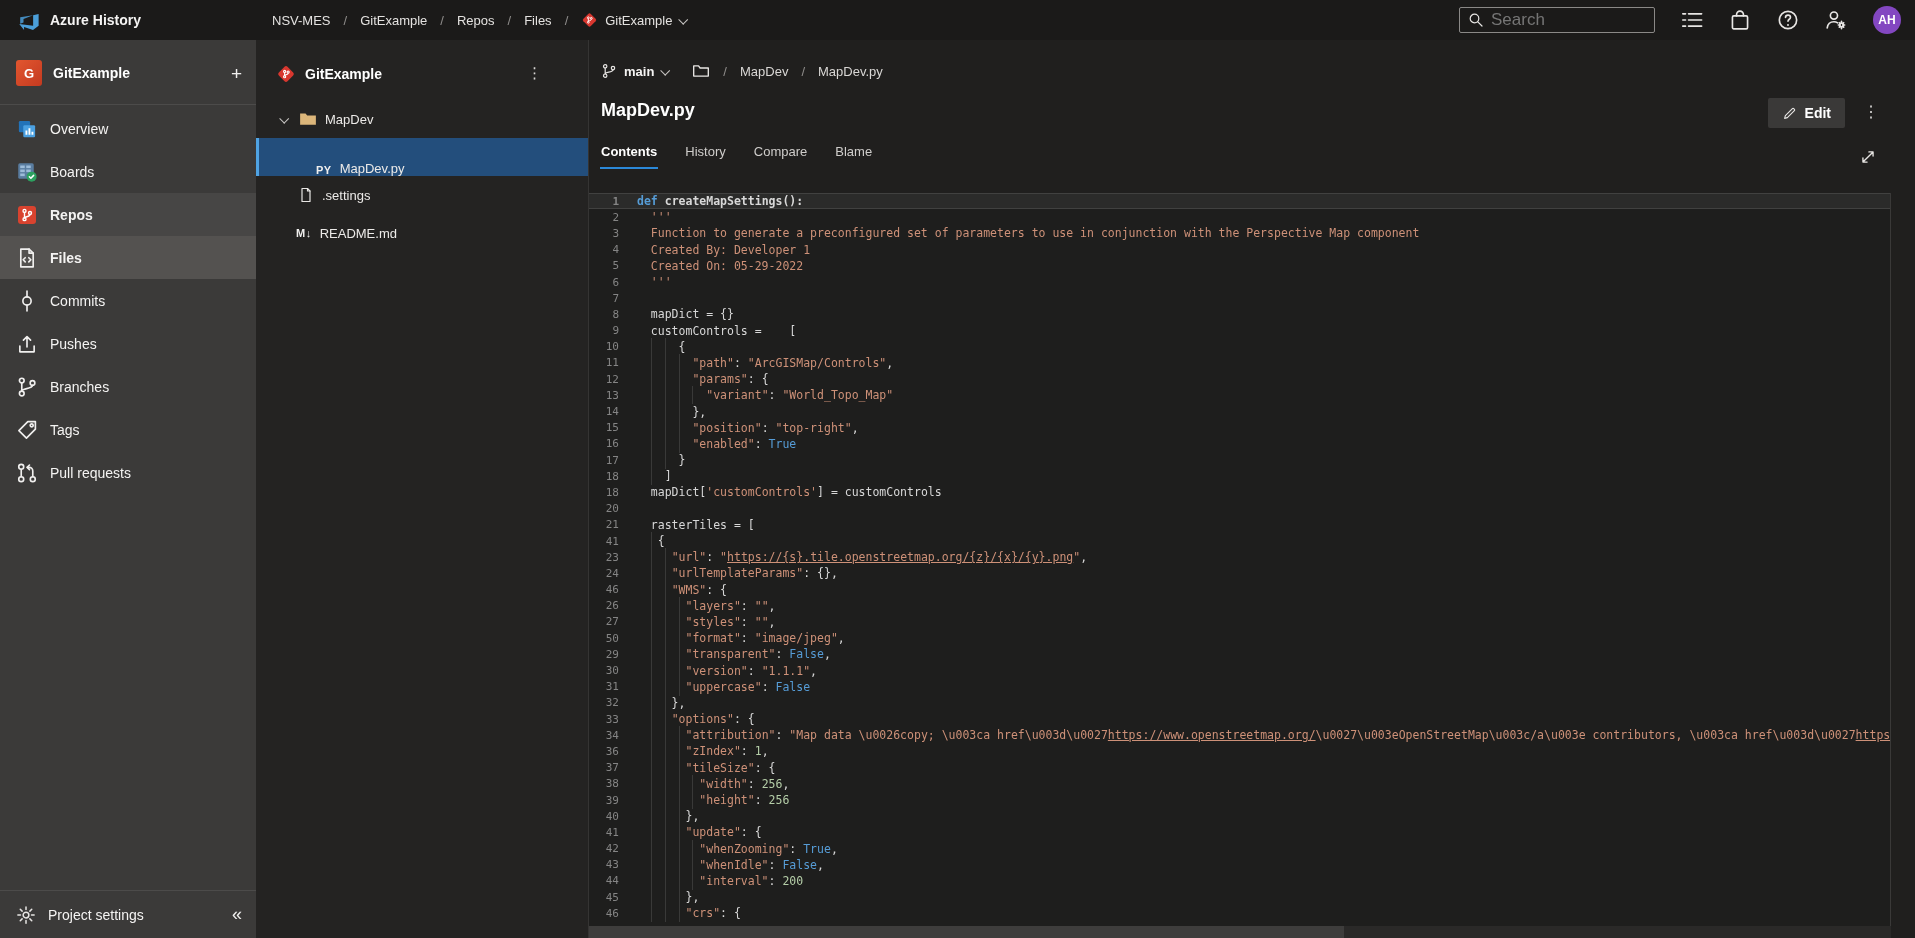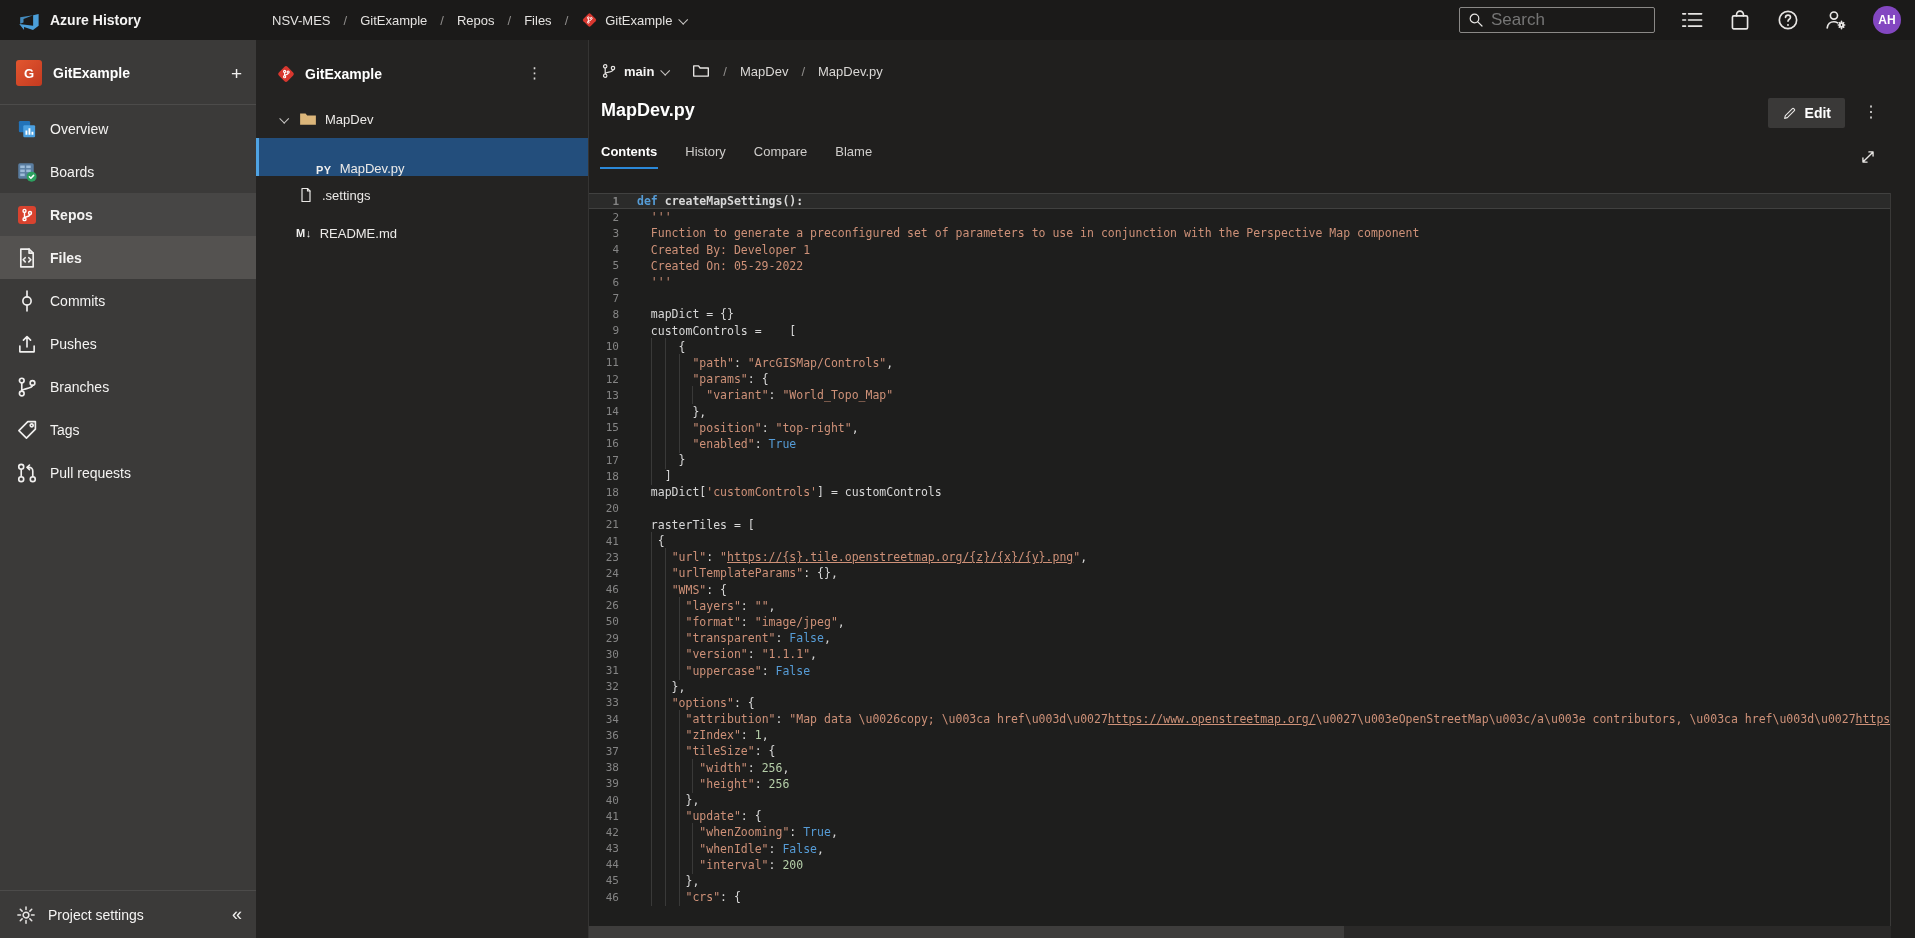--- a/index.html
+++ b/index.html
@@ -408,20 +408,21 @@
         <div class="crow"><span class="ln">17</span><span class="ctext"><i class="guide" style="left: 13.84px;"></i><i class="guide" style="left: 27.68px;"></i><span class="t-pl">      }</span></span></div>
         <div class="crow"><span class="ln">18</span><span class="ctext"><i class="guide" style="left: 13.84px;"></i><span class="t-pl">    ]</span></span></div>
         <div class="crow"><span class="ln">18</span><span class="ctext"><span class="t-pl">  mapDict[</span><span class="t-str">'customControls'</span><span class="t-pl">] = customControls</span></span></div>
         <div class="crow"><span class="ln">20</span><span class="ctext"></span></div>
         <div class="crow"><span class="ln">21</span><span class="ctext"><span class="t-pl">  rasterTiles = [</span></span></div>
         <div class="crow"><span class="ln">41</span><span class="ctext"><i class="guide" style="left: 13.84px;"></i><span class="t-pl">   {</span></span></div>
         <div class="crow"><span class="ln">23</span><span class="ctext"><i class="guide" style="left: 13.84px;"></i><i class="guide" style="left: 27.68px;"></i><span class="t-pl">     </span><span class="t-str">"url"</span><span class="t-pl">: </span><span class="t-str">"</span><span class="t-lnk">https://{s}.tile.openstreetmap.org/{z}/{x}/{y}.png</span><span class="t-str">"</span><span class="t-pl">,</span></span></div>
         <div class="crow"><span class="ln">24</span><span class="ctext"><i class="guide" style="left: 13.84px;"></i><i class="guide" style="left: 27.68px;"></i><span class="t-pl">     </span><span class="t-str">"urlTemplateParams"</span><span class="t-pl">: {},</span></span></div>
         <div class="crow"><span class="ln">46</span><span class="ctext"><i class="guide" style="left: 13.84px;"></i><i class="guide" style="left: 27.68px;"></i><span class="t-pl">     </span><span class="t-str">"WMS"</span><span class="t-pl">: {</span></span></div>
         <div class="crow"><span class="ln">26</span><span class="ctext"><i class="guide" style="left: 13.84px;"></i><i class="guide" style="left: 27.68px;"></i><i class="guide" style="left: 41.52px;"></i><span class="t-pl">       </span><span class="t-str">"layers"</span><span class="t-pl">: </span><span class="t-str">""</span><span class="t-pl">,</span></span></div>
+        <div class="crow"><span class="ln">27</span><span class="ctext"><i class="guide" style="left: 13.84px;"></i><i class="guide" style="left: 27.68px;"></i><i class="guide" style="left: 41.52px;"></i><span class="t-pl">       </span><span class="t-str">"styles"</span><span class="t-pl">: </span><span class="t-str">""</span><span class="t-pl">,</span></span></div>
         <div class="crow"><span class="ln">50</span><span class="ctext"><i class="guide" style="left: 13.84px;"></i><i class="guide" style="left: 27.68px;"></i><i class="guide" style="left: 41.52px;"></i><span class="t-pl">       </span><span class="t-str">"format"</span><span class="t-pl">: </span><span class="t-str">"image/jpeg"</span><span class="t-pl">,</span></span></div>
         <div class="crow"><span class="ln">29</span><span class="ctext"><i class="guide" style="left: 13.84px;"></i><i class="guide" style="left: 27.68px;"></i><i class="guide" style="left: 41.52px;"></i><span class="t-pl">       </span><span class="t-str">"transparent"</span><span class="t-pl">: </span><span class="t-kw">False</span><span class="t-pl">,</span></span></div>
         <div class="crow"><span class="ln">30</span><span class="ctext"><i class="guide" style="left: 13.84px;"></i><i class="guide" style="left: 27.68px;"></i><i class="guide" style="left: 41.52px;"></i><span class="t-pl">       </span><span class="t-str">"version"</span><span class="t-pl">: </span><span class="t-str">"1.1.1"</span><span class="t-pl">,</span></span></div>
         <div class="crow"><span class="ln">31</span><span class="ctext"><i class="guide" style="left: 13.84px;"></i><i class="guide" style="left: 27.68px;"></i><i class="guide" style="left: 41.52px;"></i><span class="t-pl">       </span><span class="t-str">"uppercase"</span><span class="t-pl">: </span><span class="t-kw">False</span></span></div>
         <div class="crow"><span class="ln">32</span><span class="ctext"><i class="guide" style="left: 13.84px;"></i><i class="guide" style="left: 27.68px;"></i><span class="t-pl">     },</span></span></div>
         <div class="crow"><span class="ln">33</span><span class="ctext"><i class="guide" style="left: 13.84px;"></i><i class="guide" style="left: 27.68px;"></i><span class="t-pl">     </span><span class="t-str">"options"</span><span class="t-pl">: {</span></span></div>
         <div class="crow"><span class="ln">34</span><span class="ctext"><i class="guide" style="left: 13.84px;"></i><i class="guide" style="left: 27.68px;"></i><i class="guide" style="left: 41.52px;"></i><span class="t-pl">       </span><span class="t-str">"attribution"</span><span class="t-pl">: </span><span class="t-str">"Map data \u0026copy; \u003ca href\u003d\u0027</span><span class="t-lnk">https://www.openstreetmap.org/</span><span class="t-str">\u0027\u003eOpenStreetMap\u003c/a\u003e contributors, \u003ca href\u003d\u0027</span><span class="t-lnk">https://cr</span></span></div>
         <div class="crow"><span class="ln">36</span><span class="ctext"><i class="guide" style="left: 13.84px;"></i><i class="guide" style="left: 27.68px;"></i><i class="guide" style="left: 41.52px;"></i><span class="t-pl">       </span><span class="t-str">"zIndex"</span><span class="t-pl">: </span><span class="t-num">1</span><span class="t-pl">,</span></span></div>
         <div class="crow"><span class="ln">37</span><span class="ctext"><i class="guide" style="left: 13.84px;"></i><i class="guide" style="left: 27.68px;"></i><i class="guide" style="left: 41.52px;"></i><span class="t-pl">       </span><span class="t-str">"tileSize"</span><span class="t-pl">: {</span></span></div>
         <div class="crow"><span class="ln">38</span><span class="ctext"><i class="guide" style="left: 13.84px;"></i><i class="guide" style="left: 27.68px;"></i><i class="guide" style="left: 41.52px;"></i><i class="guide" style="left: 55.36px;"></i><span class="t-pl">         </span><span class="t-str">"width"</span><span class="t-pl">: </span><span class="t-num">256</span><span class="t-pl">,</span></span></div>

